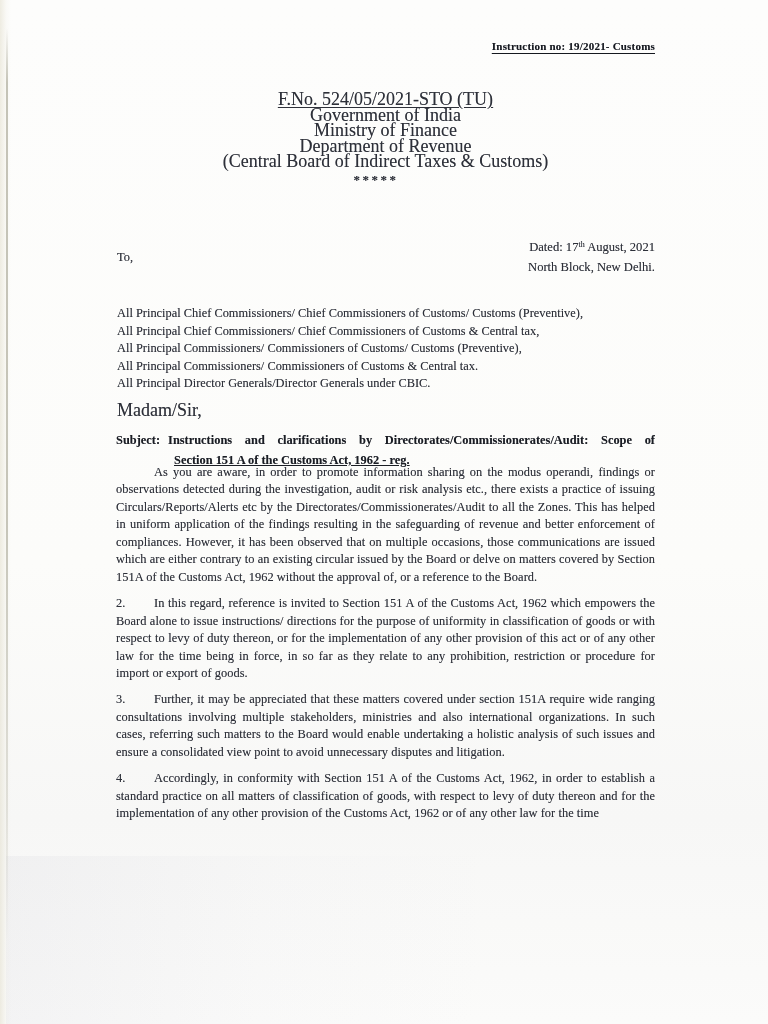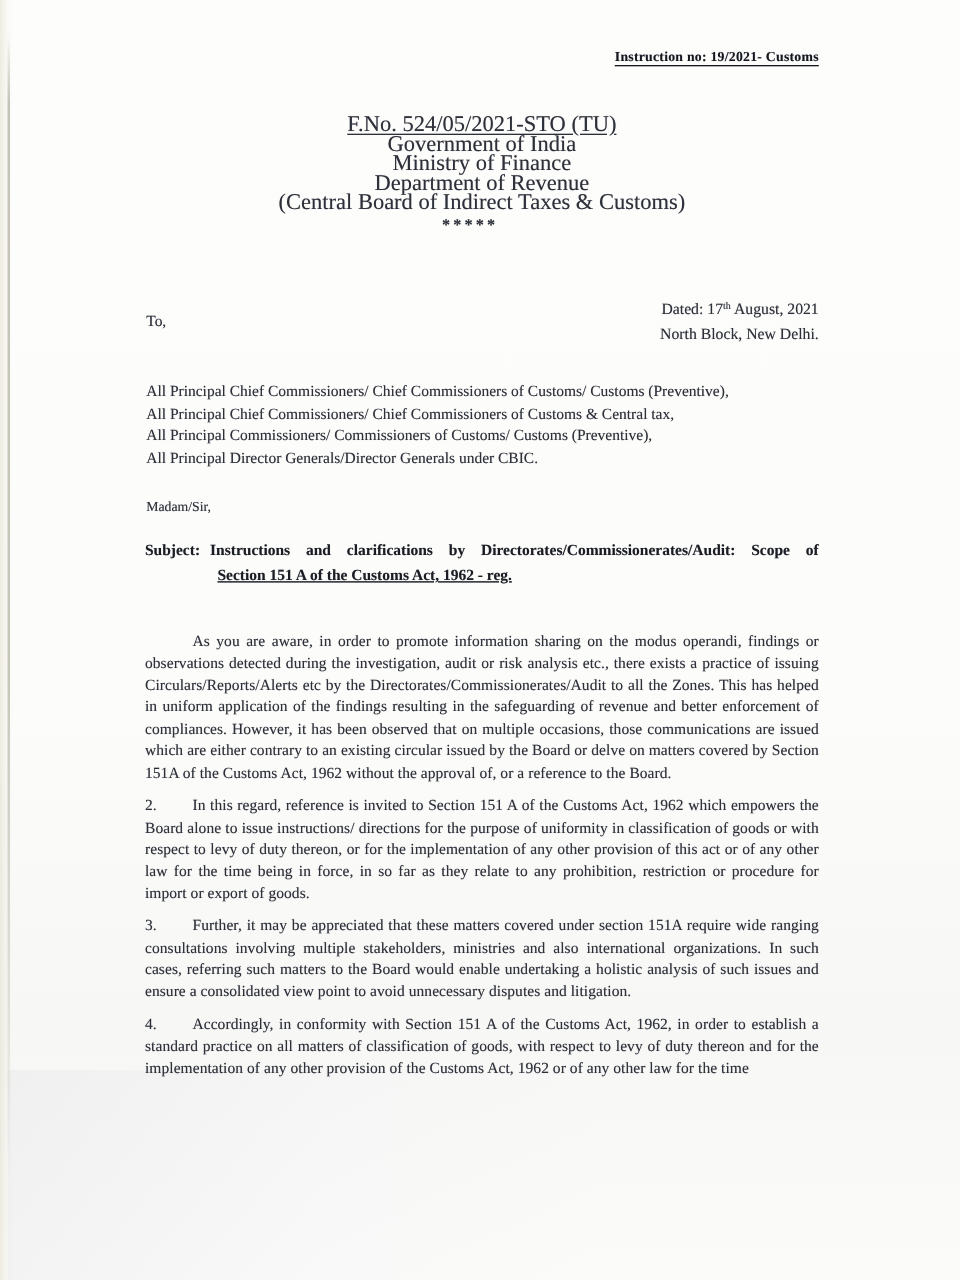--- a/index.html
+++ b/index.html
@@ -59,32 +59,32 @@
   }
   .date-block sup { font-size: 8px; vertical-align: 4px; letter-spacing: 0; }
 
   .to-label { position: absolute; top: 250px; left: 117px; font-size: 12.4px; }
 
   .addressees {
     position: absolute; top: 281px; left: 117px; width: 560px;
     font-size: 12.4px; line-height: 17.5px; white-space: nowrap; margin-top: 24px;
   }
 
-  .greeting { position: absolute; top: 400px; left: 117px; font-size: 11px; }
+  .greeting { position: absolute; top: 400px; left: 117px; font-size: 18px; }
 
   .subject {
     position: absolute; top: 430px; left: 116px; width: 539px;
     font-weight: bold; color: #1a1d24; font-size: 12.4px; line-height: 20px;
   }
   .subject-l1 { text-align: justify; text-align-last: justify; }
   .subject-label { margin-right: 8px; }
   .subject-l2 { margin-left: 58px; text-decoration: underline; }
 
   .body-paras {
-    position: absolute; top: 505px; left: 116px; width: 539px;
+    position: absolute; top: 464px; left: 116px; width: 539px;
     font-size: 12.4px; line-height: 17.45px; text-align: justify;
     letter-spacing: 0.05px;
   }
   .body-paras p { margin: 0 0 9px 0; }
   .para-num { display: inline-block; width: 38px; }
 </style>
 </head>
 <body>
 
 <div class="page">
@@ -109,20 +109,21 @@
     <div><span>Dated: 17</span><sup>th</sup><span> August, 2021</span></div>
     <div>North Block, New Delhi.</div>
   </div>
 
   <div class="to-label">To,</div>
 
   <div class="addressees">
     <div>All Principal Chief Commissioners/ Chief Commissioners of Customs/ Customs (Preventive),</div>
     <div>All Principal Chief Commissioners/ Chief Commissioners of Customs &amp; Central tax,</div>
     <div>All Principal Commissioners/ Commissioners of Customs/ Customs (Preventive),</div>
+    <div>All Principal Commissioners/ Commissioners of Customs &amp; Central tax.</div>
     <div>All Principal Director Generals/Director Generals under CBIC.</div>
   </div>
 
   <div class="greeting">Madam/Sir,</div>
 
   <div class="subject">
     <div class="subject-l1"><span class="subject-label">Subject:</span><span>Instructions and clarifications by Directorates/Commissionerates/Audit: Scope of</span></div>
     <div class="subject-l2">Section 151 A of the Customs Act, 1962 - reg.</div>
   </div>
 

